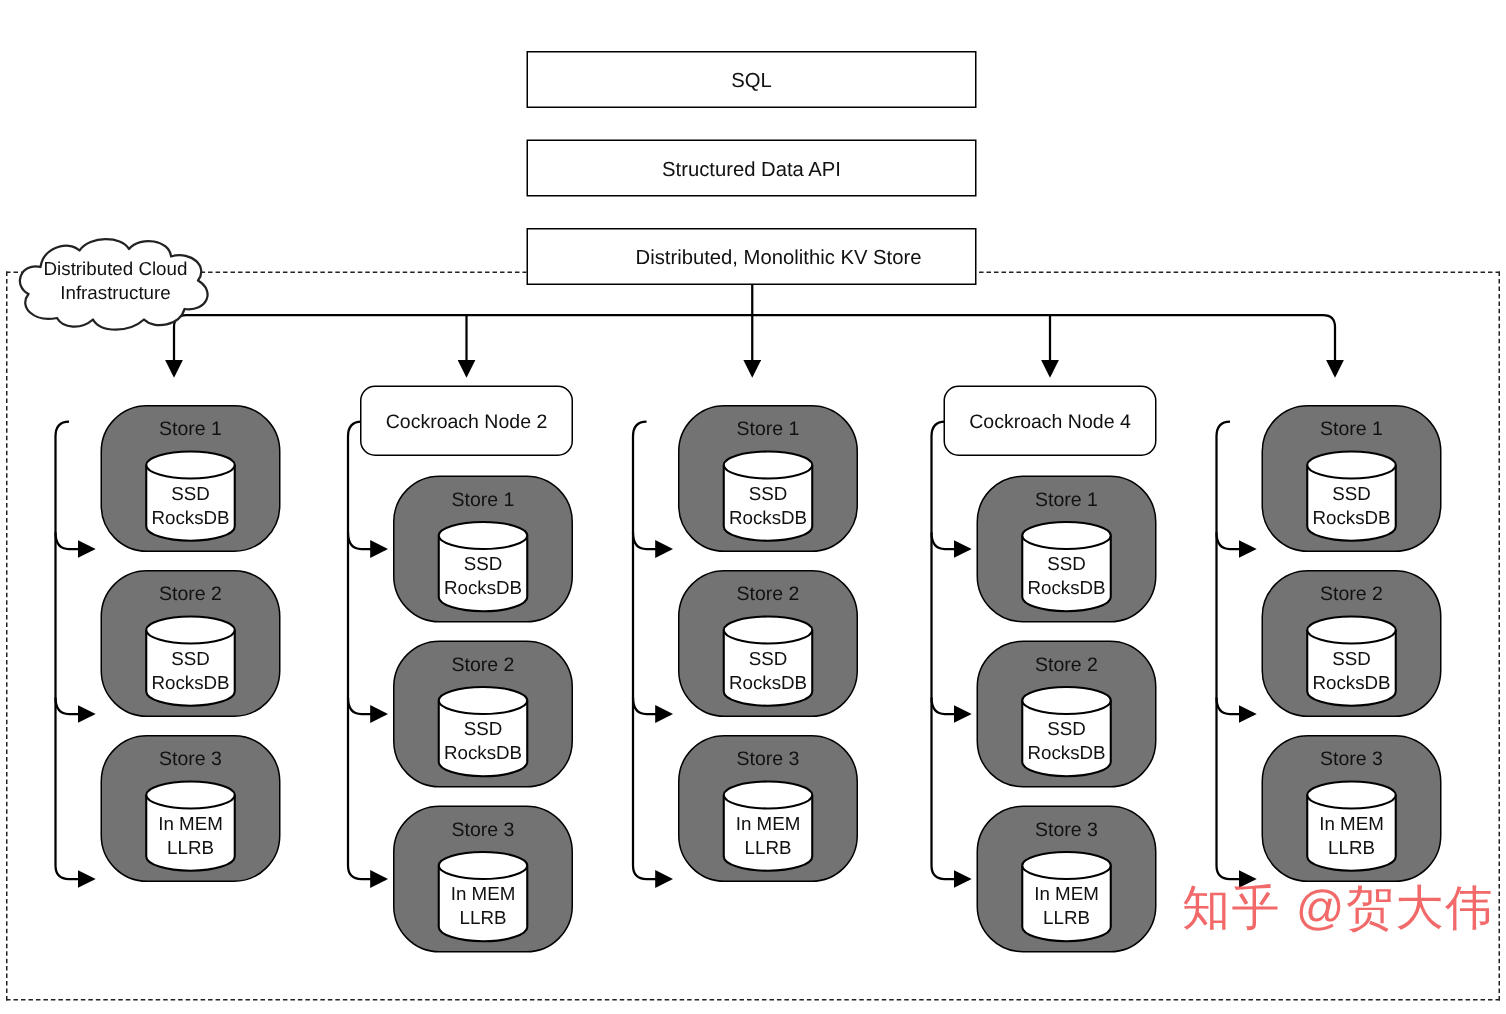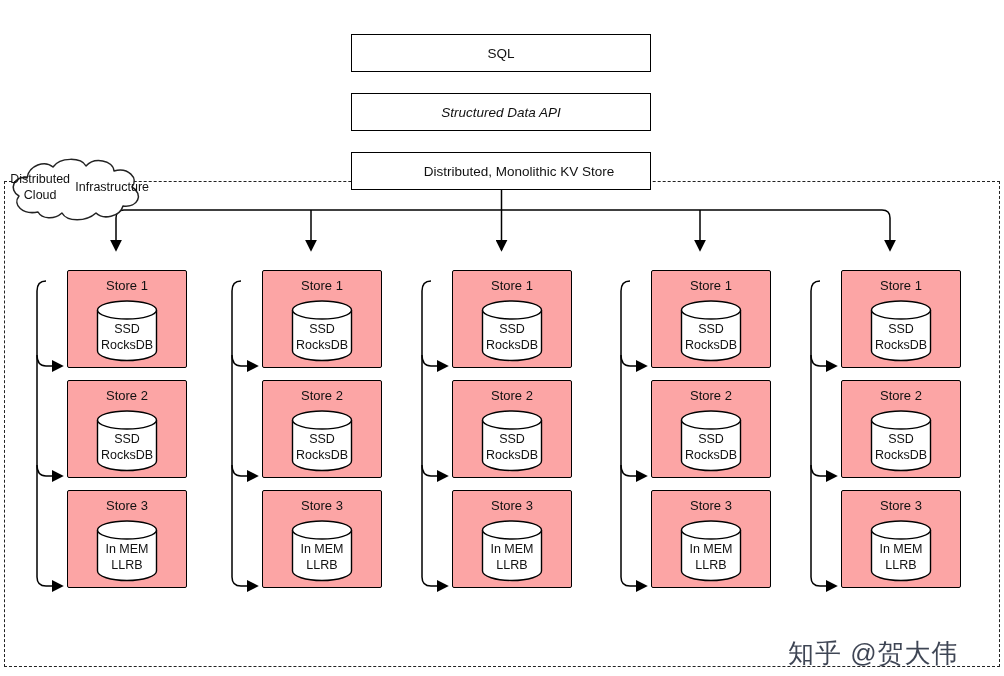--- a/index.html
+++ b/index.html
@@ -13,63 +13,63 @@
     overflow: hidden;
   }
   
   .pbox {
     position: absolute; left: 351px; width: 300px; height: 38px;
     border: 1.5px solid #000; background: #fff;
     display: flex; align-items: center; justify-content: center;
     font-size: 13.5px; z-index: 3; margin-top: 31px;
   }
   #pbox-0 { top: 3px; }
-  #pbox-1 { top: 62px; font-style: italic; }
+  #pbox-1 { top: 62px; }
   #pbox-2 { top: 121px; padding-left: 36px; }
   
   .dashed-region {
     position: absolute; left: 4px; top: 181px; width: 996px; height: 486px;
     border: 1.3px dashed #222; z-index: 1;
   }
   
   .cloud { position: absolute; left: 5px; top: 155px; width: 144px; height: 68px; z-index: 4; }
   .cloud svg { position: absolute; inset: 0; width: 100%; height: 100%; }
   .cloud-text {
-    position: absolute; inset: 0; display: flex; 
+    position: absolute; inset: 0; display: flex; flex-direction: column;
     align-items: center; justify-content: center;
     font-size: 12.5px; line-height: 16px; padding-bottom: 4px; text-align: center;
   }
   
   #connectors { position: absolute; inset: 0; width: 1004px; height: 676px; z-index: 2; }
   #connectors path { fill: none; stroke: #000; stroke-width: 1.5; }
   
   .column { position: absolute; top: 257px; width: 142px; z-index: 3; }
   .node-box {
     height: 47px; border: 1.5px solid #000; border-radius: 10px; background: #fff;
     display: flex; align-items: center; justify-content: center; font-size: 13px;
   }
   .stores { margin-left: 22px; width: 120px; }
   .store {
-    margin-top: 12px; height: 98px; border: 1.5px solid #000; border-radius: 2px;
-    background: #fca5a5; text-align: center;
+    margin-top: 12px; height: 98px; border: 1.5px solid #000; border-radius: 31px;
+    background: #737373; text-align: center;
   }
   .store:first-child { margin-top: 13px; }
   .store-label { margin-top: 7px; font-size: 13px; }
   .cylinder { position: relative; width: 62px; height: 62px; margin: 7px auto 0; }
   .cylinder svg { position: absolute; inset: 0; width: 100%; height: 100%; }
   .cyl-text {
     position: absolute; left: -15px; right: -15px; top: 21px;
     display: flex; flex-direction: column; align-items: center;
     font-size: 12.5px; line-height: 16px;
   }
   
   .watermark {
-    position: absolute; left: 788px; top: 636px;
-    font-size: 26px; letter-spacing: 1px; white-space: nowrap;
-    color: #0f172a; opacity: 0.8; z-index: 40;
+    position: absolute; left: 788px; top: 584px;
+    font-size: 32px; letter-spacing: 1px; white-space: nowrap;
+    color: #ef4444; opacity: 0.8; z-index: 40;
   }
 </style>
 </head>
 <body>
 
 <div id="canvas">
 
   <div class="dashed-region"></div>
 
   <div class="pbox" id="pbox-0">
@@ -174,20 +174,23 @@
       </svg>
       <div class="cyl-text">
         <span>In MEM</span>
         <span>LLRB</span>
       </div>
     </div>
   </div>
         </div>
   </div>
       <div class="column" style="left: 240px;">
+    <div class="node-box">
+      <span>Cockroach Node 2</span>
+    </div>
     <div class="stores">
           <div class="store">
     <div class="store-label">Store 1</div>
     <div class="cylinder">
       <svg viewBox="0 0 62 62" xmlns="http://www.w3.org/2000/svg">
         <path d="M1.5,10 V51 A29.5,9.5 0 0 0 60.5,51 V10" style="fill:#fff;stroke:#000;stroke-width:1.4"></path>
         <ellipse cx="31" cy="10" rx="29.5" ry="9" style="fill:#fff;stroke:#000;stroke-width:1.4"></ellipse>
       </svg>
       <div class="cyl-text">
         <span>SSD</span>
@@ -260,20 +263,23 @@
       </svg>
       <div class="cyl-text">
         <span>In MEM</span>
         <span>LLRB</span>
       </div>
     </div>
   </div>
         </div>
   </div>
       <div class="column" style="left: 629px;">
+    <div class="node-box">
+      <span>Cockroach Node 4</span>
+    </div>
     <div class="stores">
           <div class="store">
     <div class="store-label">Store 1</div>
     <div class="cylinder">
       <svg viewBox="0 0 62 62" xmlns="http://www.w3.org/2000/svg">
         <path d="M1.5,10 V51 A29.5,9.5 0 0 0 60.5,51 V10" style="fill:#fff;stroke:#000;stroke-width:1.4"></path>
         <ellipse cx="31" cy="10" rx="29.5" ry="9" style="fill:#fff;stroke:#000;stroke-width:1.4"></ellipse>
       </svg>
       <div class="cyl-text">
         <span>SSD</span>

